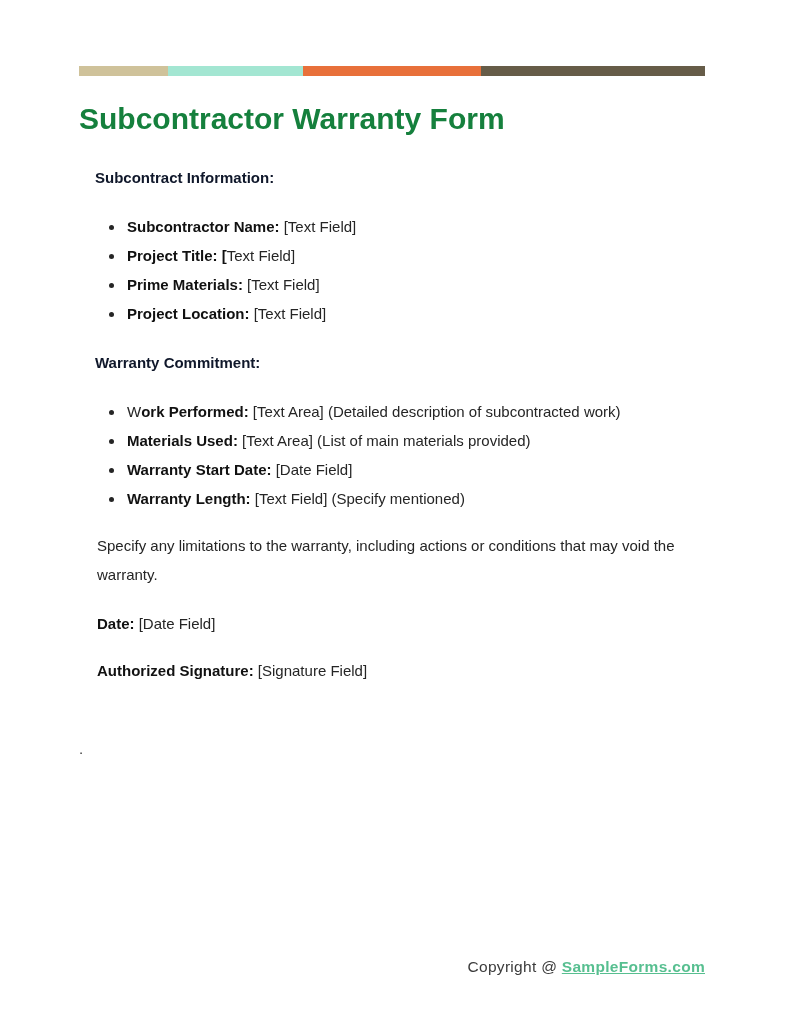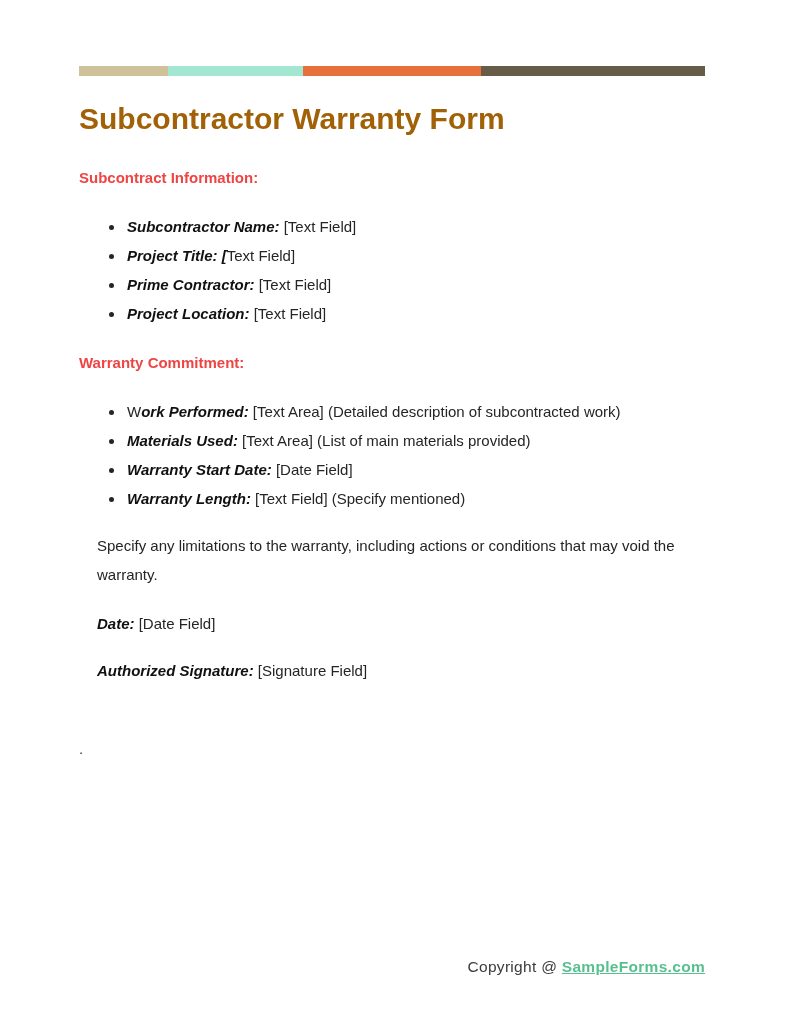--- a/index.html
+++ b/index.html
@@ -21,48 +21,48 @@
     display: flex;
     height: 10px;
     width: 626px;
   }
   .top-bar .seg { height: 100%; }
   .doc-title {
     font-size: 30px;
     font-weight: bold;
     line-height: 35px;
     margin: 25px 0 27px 0;
-    color: #a16207;
+    color: #15803d;
   }
   .section-heading {
     font-size: 15px;
     font-weight: bold;
     line-height: 29px;
-    margin: 20px 0 0 0;
-    color: #ef4444;
+    margin: 20px 0 0 16px;
+    color: #0f172a;
   }
   p.body-line {
     font-size: 15px;
     line-height: 29px;
     margin: 18px;
     color: #252525;
     width: 626px;
   }
   ul.bullet-list {
     margin: 20px 0 0 0;
     padding: 0 0 0 46px;
     list-style: disc;
   }
   ul.bullet-list li {
     font-size: 15px;
     line-height: 29px;
     padding-left: 2px;
     color: #252525;
   }
-  .bold-part { font-weight: bold; color: #111111; font-style: italic; }
+  .bold-part { font-weight: bold; color: #111111; }
   .sig-block { margin-top: 20px; }
   .stray-dot {
     font-size: 15px;
     line-height: 29px;
     margin-top: 49px;
     color: #3a3a3a;
   }
   .footer {
     position: absolute;
     top: 956px;
@@ -90,21 +90,21 @@
       <div class="seg" style="background: rgb(102, 92, 72); width: 224px;"></div>
     </div>
 
   <h1 class="doc-title">Subcontractor Warranty Form</h1>
 
   <div id="sections">
       <div class="section-heading">Subcontract Information:</div>
       <ul class="bullet-list">
         <li><span class="bold-part">Subcontractor Name:</span><span> [Text Field]</span></li>
         <li><span class="bold-part">Project Title: [</span><span>Text Field]</span></li>
-        <li><span class="bold-part">Prime Contractor:</span><span> [Text Field]</span></li>
+        <li><span class="bold-part">Prime Materials:</span><span> [Text Field]</span></li>
         <li><span class="bold-part">Project Location:</span><span> [Text Field]</span></li>
       </ul>
       <div class="section-heading">Warranty Commitment:</div>
       <ul class="bullet-list">
         <li><span>W</span><span class="bold-part">ork Performed:</span><span> [Text Area] (Detailed description of subcontracted work)</span></li>
         <li><span class="bold-part">Materials Used:</span><span> [Text Area] (List of main materials provided)</span></li>
         <li><span class="bold-part">Warranty Start Date:</span><span> [Date Field]</span></li>
         <li><span class="bold-part">Warranty Length:</span><span> [Text Field] (Specify mentioned)</span></li>
       </ul>
       <p class="body-line">Specify any limitations to the warranty, including actions or conditions that may void the warranty.</p>

